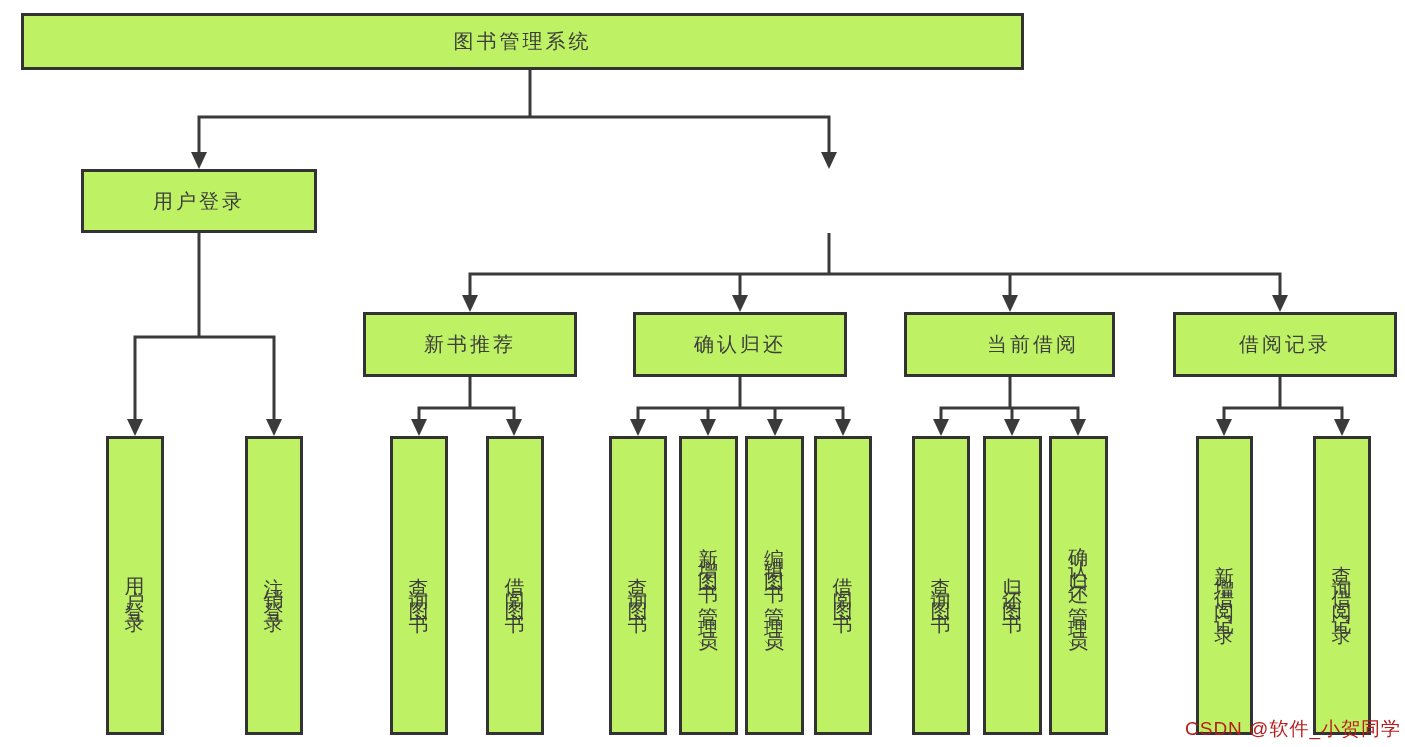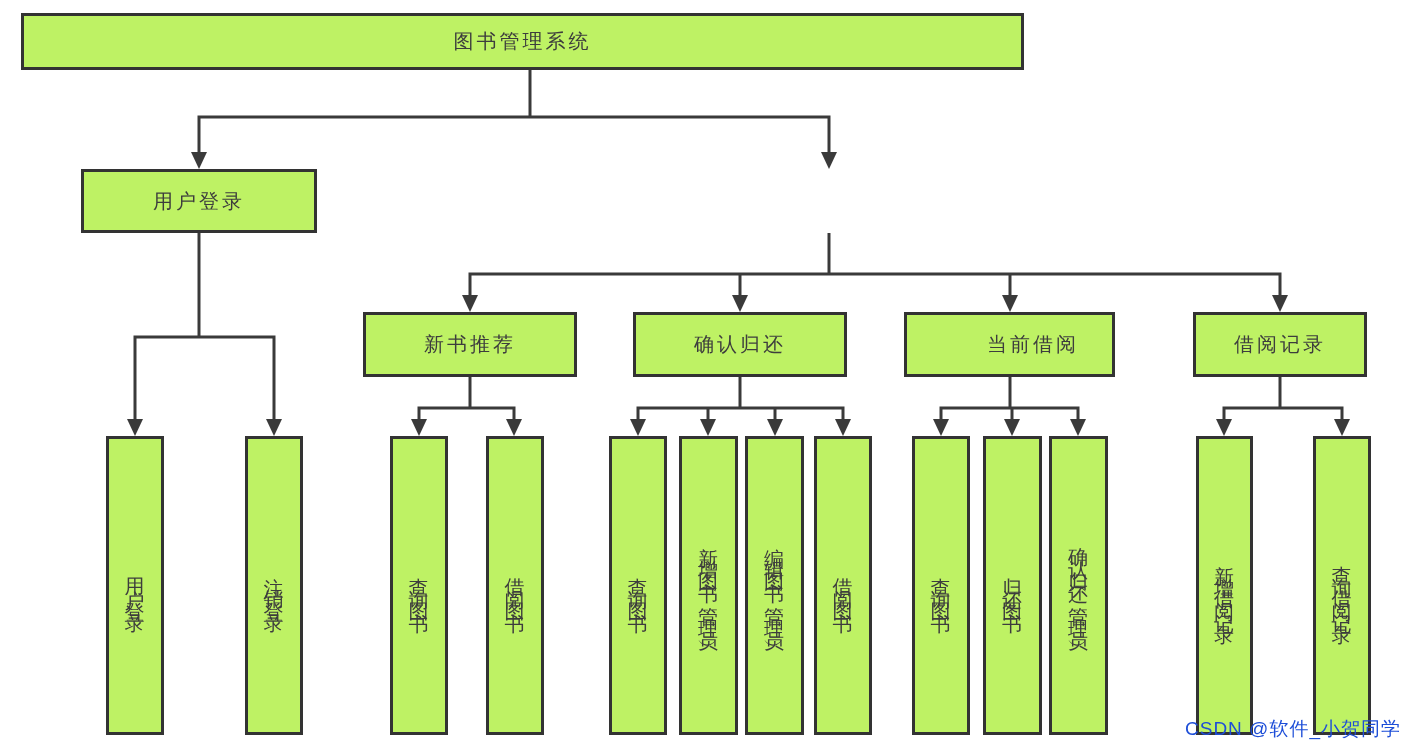--- a/index.html
+++ b/index.html
@@ -46,21 +46,21 @@
   #connectors polygon{
     fill:#3a3a3a;
     stroke:none;
   }
   .watermark{
     position:absolute;
     left:1185px;
     top:716px;
     font-size:19px;
     letter-spacing:1px;
-    color:#1d4ed8;
+    color:#b91c1c;
     white-space:nowrap;
   }
 </style>
 </head>
 <body>
 
 <div id="stage">
 
   <svg id="connectors" width="1405" height="747" viewBox="0 0 1405 747" aria-hidden="true">
 
@@ -120,21 +120,21 @@
 
   <div class="box" style="left:363px;top:312px;width:214px;height:65px;text-align:right;">
     <span class="hlabel">新书推荐</span>
   </div>
   <div class="box" style="left:633px;top:312px;width:214px;height:65px;">
     <span class="hlabel">确认归还</span>
   </div>
   <div class="box" style="left:904px;top:312px;width:211px;height:65px;padding-left:47px;">
     <span class="hlabel">当前借阅</span>
   </div>
-  <div class="box" style="left:1173px;top:312px;width:174px;height:65px;margin-left:20px;">
+  <div class="box" style="left:1173px;top:312px;width:224px;height:65px;">
     <span class="hlabel">借阅记录</span>
   </div>
 
   <div class="box vbox" style="left:106px;top:436px;width:58px;height:299px;">
     <span>用户登录</span>
   </div>
   <div class="box vbox" style="left:245px;top:436px;width:58px;height:299px;">
     <span>注销登录</span>
   </div>
 

